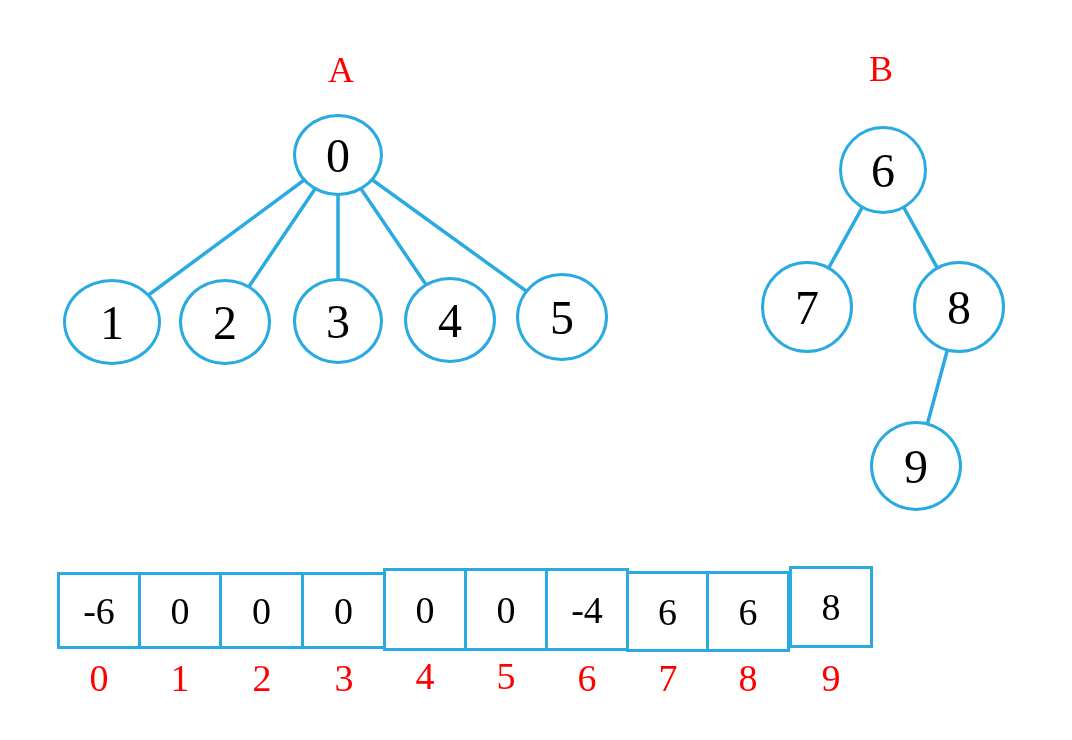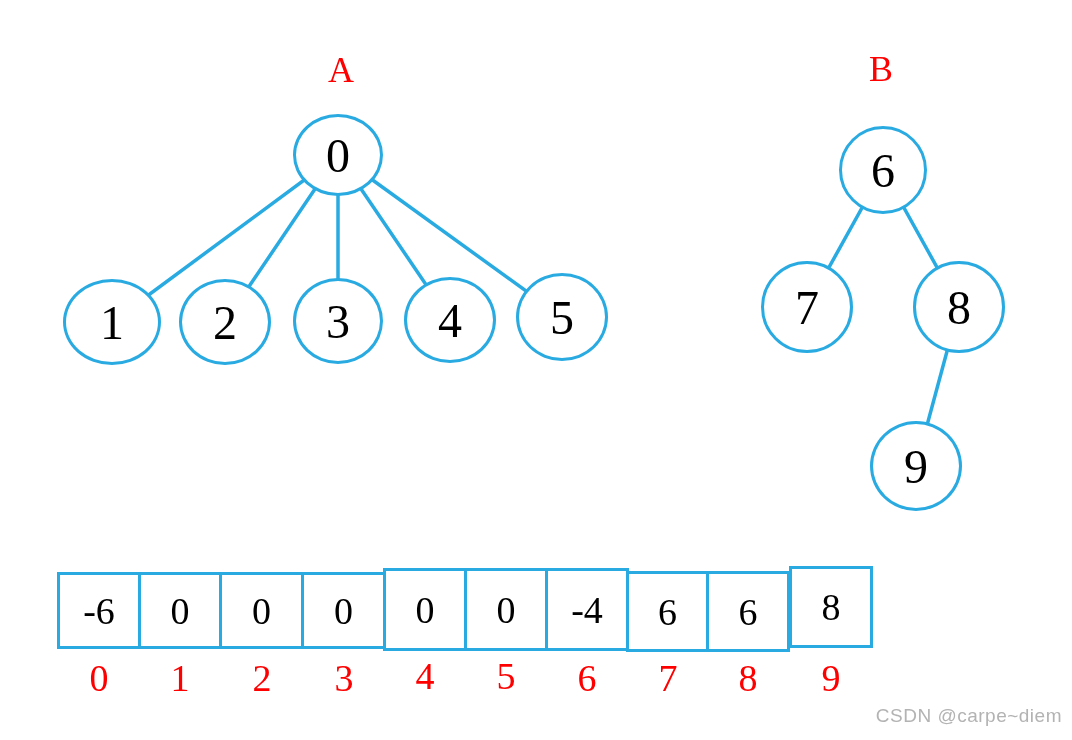--- a/index.html
+++ b/index.html
@@ -82,15 +82,14 @@
   <div class="idx" style="left:158px;top:659px">1</div>
   <div class="idx" style="left:240px;top:659px">2</div>
   <div class="idx" style="left:322px;top:659px">3</div>
   <div class="idx" style="left:403px;top:657px">4</div>
   <div class="idx" style="left:484px;top:657px">5</div>
   <div class="idx" style="left:565px;top:659px">6</div>
   <div class="idx" style="left:646px;top:659px">7</div>
   <div class="idx" style="left:726px;top:659px">8</div>
   <div class="idx" style="left:809px;top:659px">9</div>
 
-  <div class="watermark">CSDN @carpe~diem</div>
 
 </div>
 
 </body></html>

